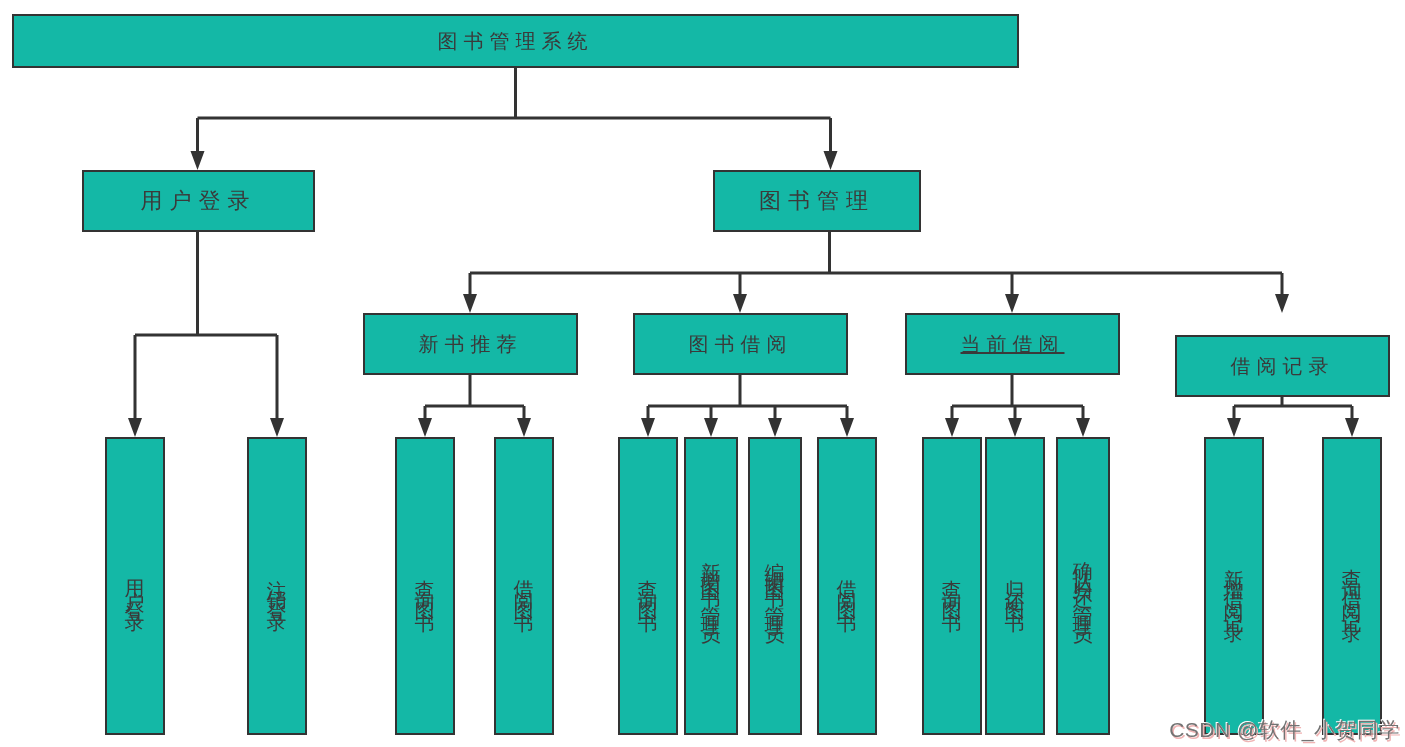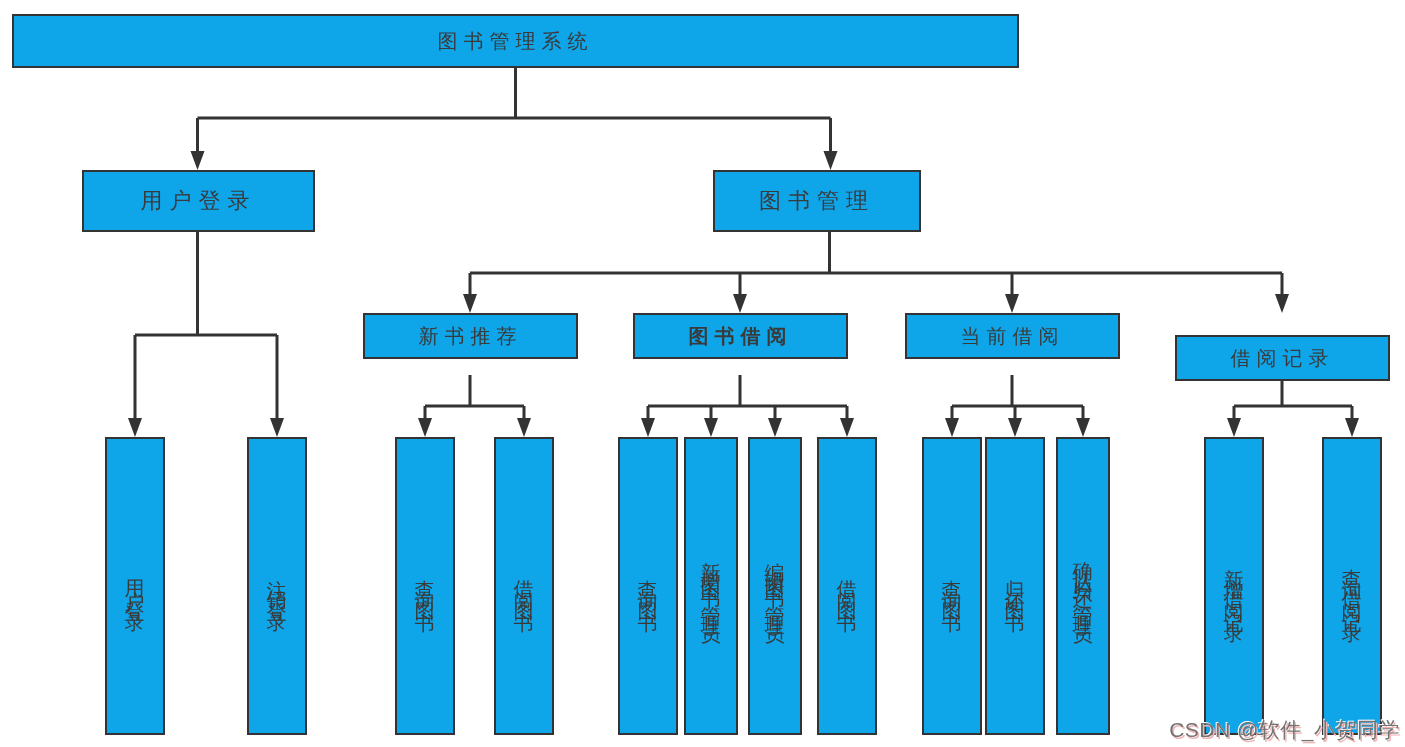--- a/index.html
+++ b/index.html
@@ -8,35 +8,35 @@
     width: 1405px;
     height: 747px;
     background: #ffffff;
     font-family: "Liberation Sans", "DejaVu Sans", sans-serif;
     overflow: hidden;
   }
   .box {
     position: absolute;
     box-sizing: border-box;
     border: 2.5px solid #333333;
-    background: #0ea5e9;
+    background: #14b8a6;
     color: #3a3a3a;
     display: flex;
     align-items: center;
     justify-content: center;
     z-index: 2;
   }
   .box-l1 { left: 12px;  top: 14px;  width: 1007px; height: 54px; font-size: 20px; letter-spacing: 6px; }
   .box-l2 { top: 170px; height: 62px; font-size: 22px; letter-spacing: 7px; }
   .box-user-login { left: 82px;  width: 233px; }
   .box-book-mgmt  { left: 713px; width: 208px; }
-  .box-l3 { top: 313px; height: 46px; width: 215px; font-size: 20px; letter-spacing: 6px; }
+  .box-l3 { top: 313px; height: 62px; width: 215px; font-size: 20px; letter-spacing: 6px; }
   .box-new-book     { left: 363px; }
-  .box-book-borrow  { left: 633px; font-weight: bold; }
-  .box-cur-borrow   { left: 905px; }
+  .box-book-borrow  { left: 633px; }
+  .box-cur-borrow   { left: 905px; text-decoration: underline; }
   .box-borrow-rec   { left: 1175px; margin-top: 22px; }
   .leaf { top: 437px; height: 298px; width: 60px; }
   .leaf-narrow { width: 54px; }
   .leaf .vtext {
     writing-mode: vertical-rl;
     text-orientation: mixed;
     font-size: 20px;
     line-height: 1;
     letter-spacing: 11px;
   }

